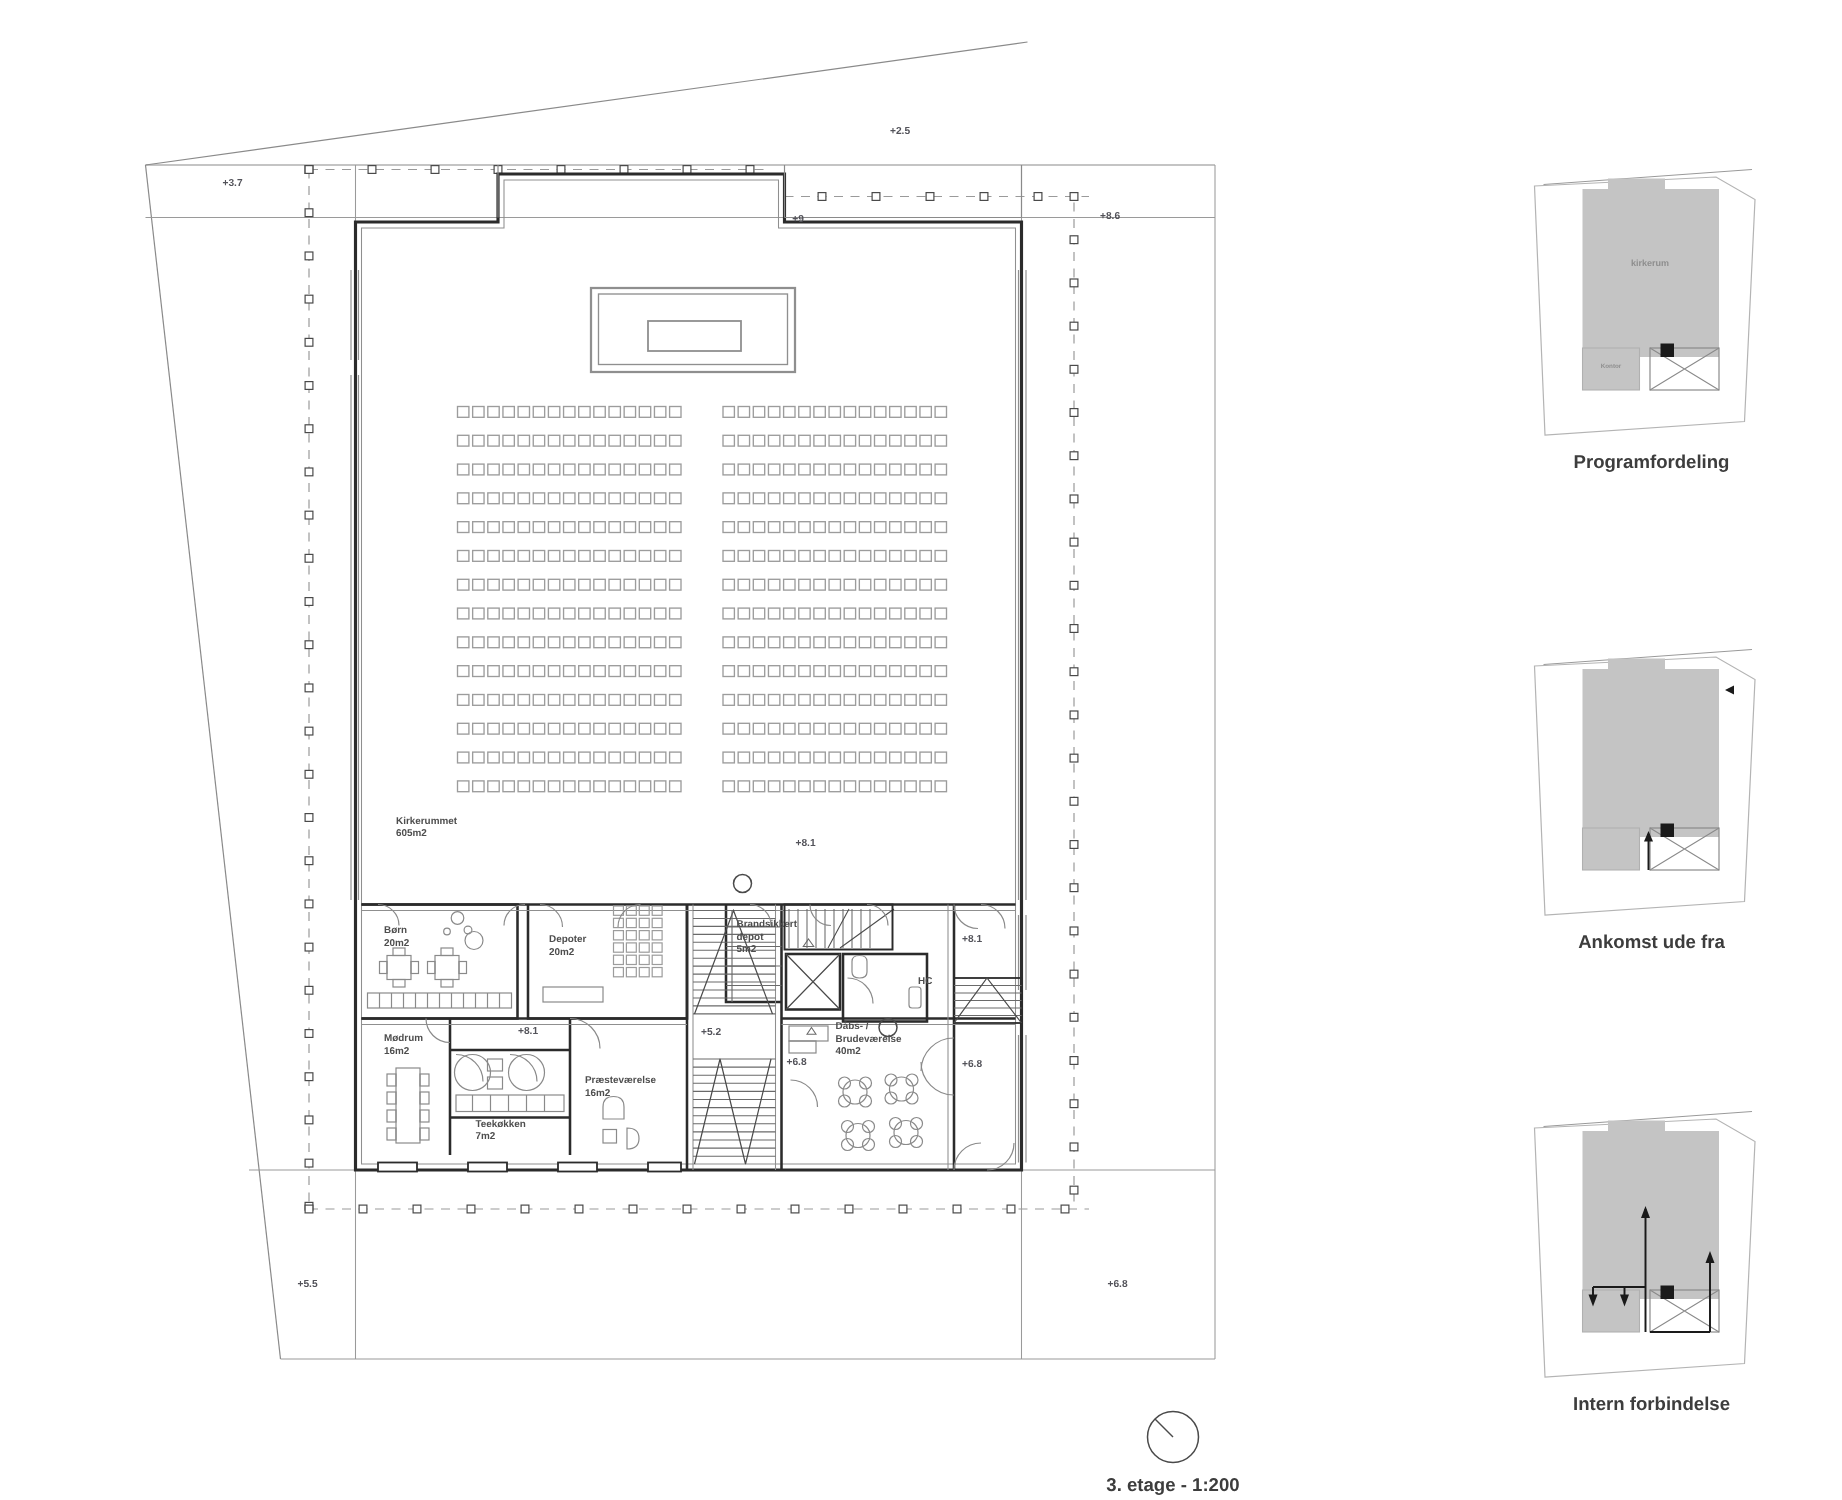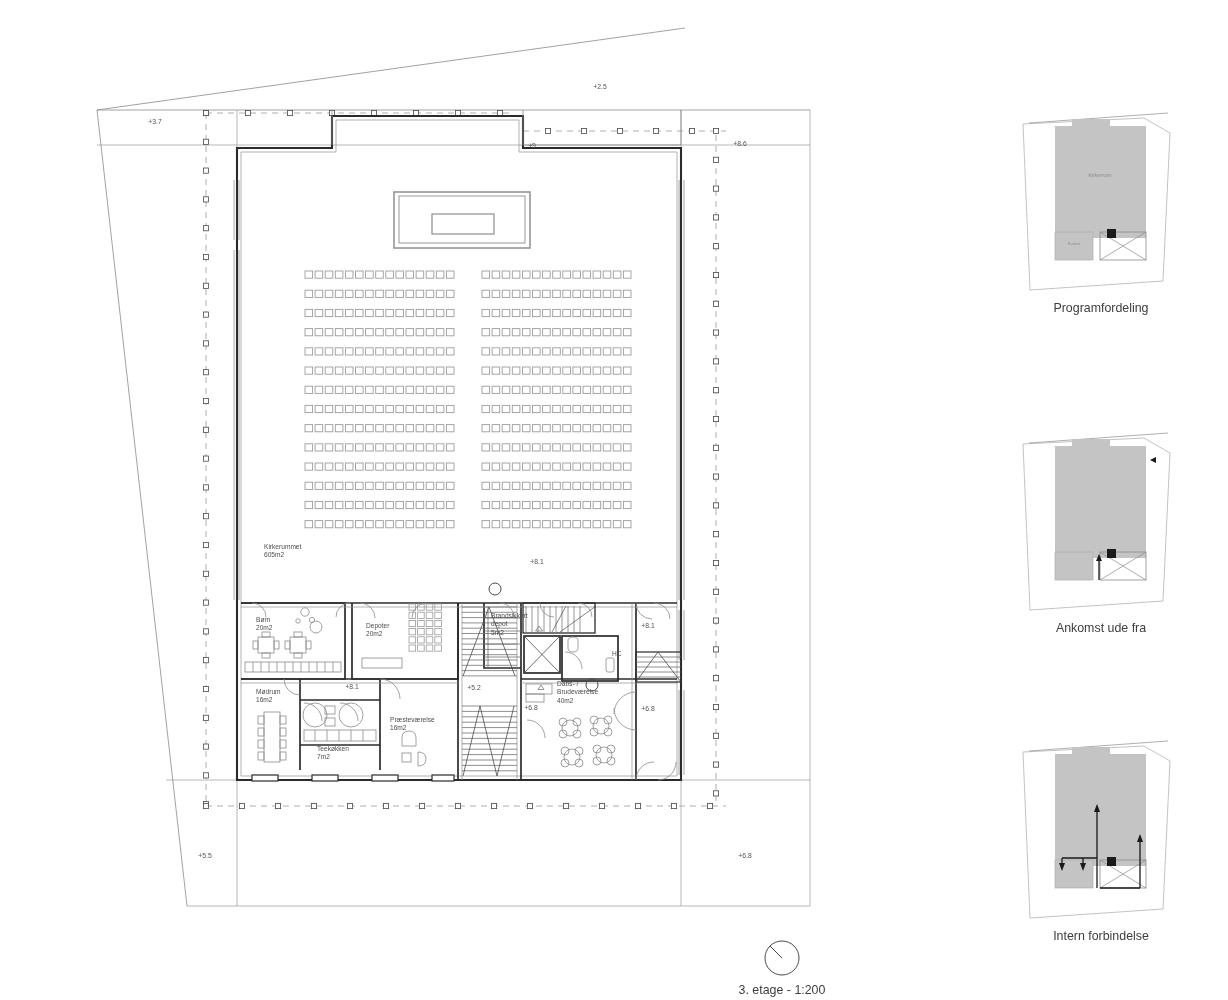--- a/index.html
+++ b/index.html
@@ -1,18 +1,18 @@
 <!DOCTYPE html>
 <html><head>
 <meta charset="utf-8">
 <style>
   html,body{margin:0;padding:0;background:#ffffff;}
   body{width:1228px;height:1000px;position:relative;overflow:hidden;
        font-family:"Liberation Sans",sans-serif;color:#3a3a3a;}
-  #stage{position:absolute;inset:0;}
+  #stage{position:absolute;inset:0;font-weight:bold;}
   svg{display:block;}
   .lbl{font-family:"Liberation Sans",sans-serif;fill:#4a4a4a;}
   .room-lbl{font-size:6.6px;fill:#4e4e4e;}
   .elev-lbl{font-size:6.8px;fill:#53535a;}
   .diag-cap{font-size:12.4px;fill:#3d3d3d;}
   .diag-inner{font-size:6px;fill:#8e8e8e;}
   .diag-inner-sm{font-size:4.2px;fill:#8e8e8e;}
   .title-lbl{font-size:12.4px;fill:#3d3d3d;}
 </style>
 </head>

